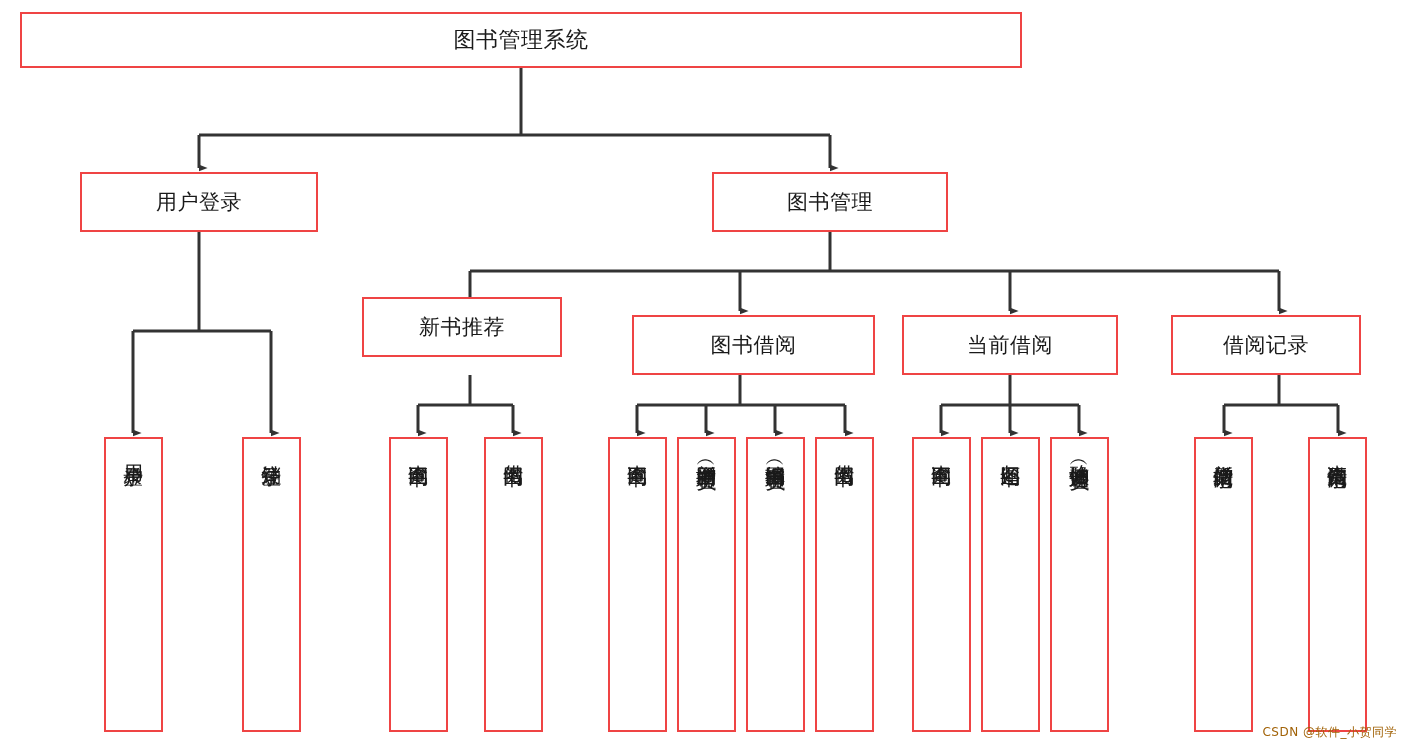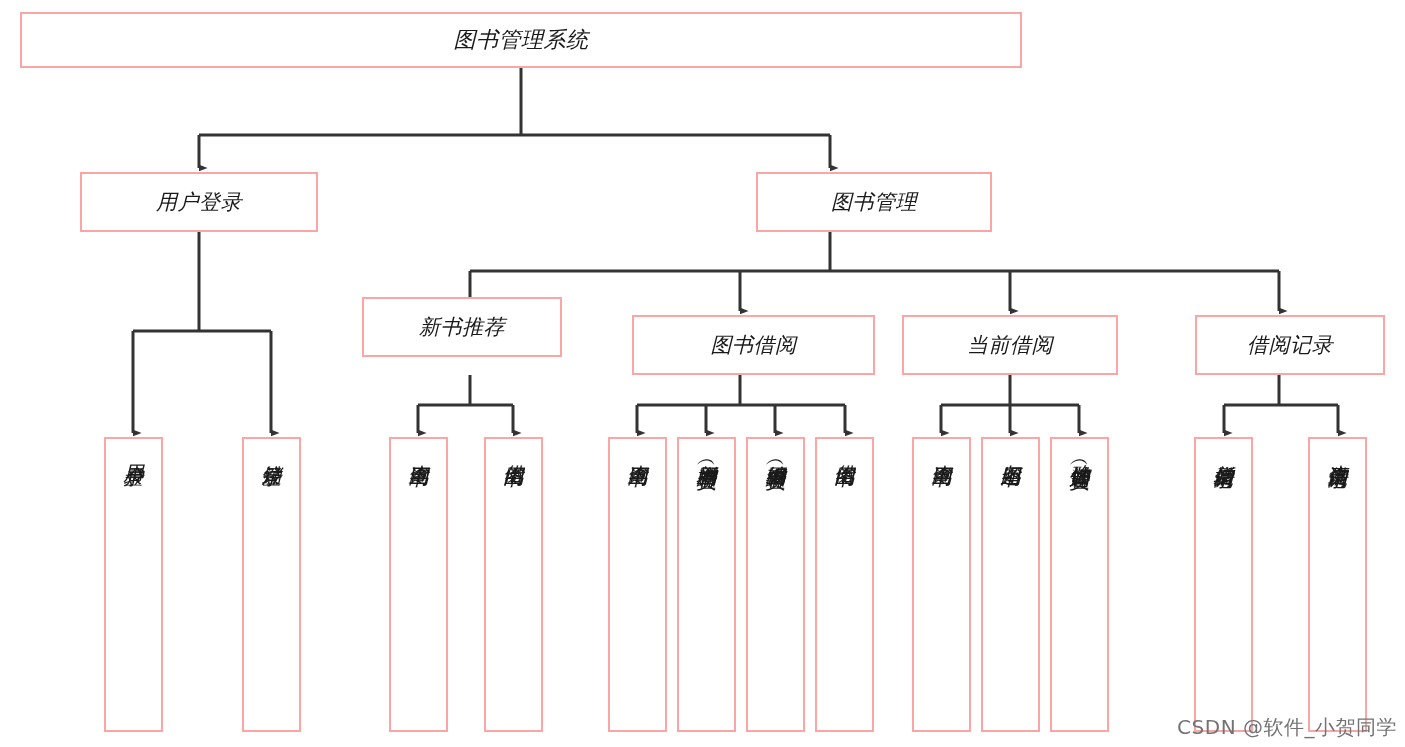--- a/index.html
+++ b/index.html
@@ -23,26 +23,25 @@
     left: 0;
     top: 0;
     width: 1405px;
     height: 747px;
     pointer-events: none;
   }
   .node {
     position: absolute;
     box-sizing: border-box;
     background: #ffffff;
-    border: 2px solid #fca5a5;
+    border: 2px solid #ef4444;
     display: flex;
     align-items: center;
     justify-content: center;
     color: #1a1a1a;
-    font-style: italic;
   }
   .node .node-label {
     display: block;
     text-align: center;
     line-height: 1.18;
     color: #1a1a1a;
   }
   
   .node.horiz .node-label {
     font-size: 21px;
@@ -63,22 +62,22 @@
     text-orientation: upright;
     font-size: 20px;
     line-height: 1.12;
     letter-spacing: 1px;
     white-space: normal;
   }
   #watermark {
     position: absolute;
     right: 8px;
     bottom: 6px;
-    font-size: 20px;
-    color: #737373;
+    font-size: 12px;
+    color: #a16207;
     letter-spacing: 0.5px;
     white-space: nowrap;
     user-select: none;
   }
 </style>
 </head>
 <body>
 
 <div id="diagram-root">
 
@@ -133,37 +132,37 @@
   </svg>
 
   <div class="node horiz root" style="left:20px; top:12px; width:1002px; height:56px;">
     <span class="node-label">图书管理系统</span>
   </div>
 
   <div class="node horiz" style="left:80px; top:172px; width:238px; height:60px;">
     <span class="node-label">用户登录</span>
   </div>
 
-  <div class="node horiz" style="left:712px; top:172px; width:236px; height:60px;margin-left:44px;">
+  <div class="node horiz" style="left:712px; top:172px; width:236px; height:60px;">
     <span class="node-label">图书管理</span>
   </div>
 
   <div class="node horiz" style="left:362px; top:297px; width:200px; height:60px;">
     <span class="node-label">新书推荐</span>
   </div>
 
   <div class="node horiz" style="left:632px; top:315px; width:243px; height:60px;">
     <span class="node-label">图书借阅</span>
   </div>
 
   <div class="node horiz" style="left:902px; top:315px; width:216px; height:60px;align-items:center;">
     <span class="node-label">当前借阅</span>
   </div>
 
-  <div class="node horiz" style="left:1171px; top:315px; width:190px; height:60px;margin-left:24px;">
+  <div class="node horiz" style="left:1171px; top:315px; width:190px; height:60px;">
     <span class="node-label">借阅记录</span>
   </div>
 
   <div class="node vert" style="left:104px; top:437px; width:59px; height:295px;">
     <span class="node-label">用户登录</span>
   </div>
 
   <div class="node vert" style="left:242px; top:437px; width:59px; height:295px;">
     <span class="node-label">注销登录</span>
   </div>

